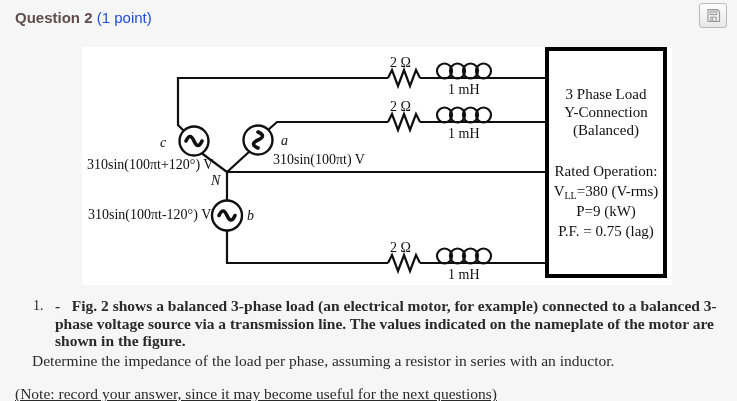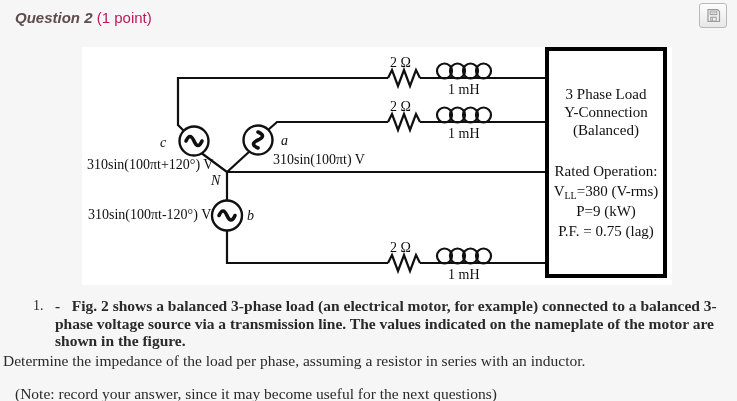--- a/index.html
+++ b/index.html
@@ -7,22 +7,22 @@
     width:737px;height:401px;
     background:#f6f6f6;
     position:relative;
     overflow:hidden;
     font-family:"Liberation Sans", sans-serif;
   }
   .q-header{
     position:absolute;left:15px;top:9px;
     font-size:15px;color:#604c4c;
   }
-  .q-title{font-weight:bold;color:#604c4c;font-style:italic;}
-  .q-points{font-weight:normal;color:#be185d;}
+  .q-title{font-weight:bold;color:#604c4c;}
+  .q-points{font-weight:normal;color:#1d4ed8;}
   .icon-btn{
     position:absolute;left:699px;top:3px;
     width:26px;height:23px;
     border:1px solid #b9b9b9;border-radius:3px;
     background:linear-gradient(#fdfdfd,#e7e7e7);
     display:flex;align-items:center;justify-content:center;
     cursor:pointer;
   }
   .figure{
     position:absolute;left:82px;top:47px;
@@ -30,22 +30,22 @@
     background:#ffffff;
   }
   .qtext{
     position:absolute;left:0;top:297px;width:737px;
     font-family:"Liberation Serif", serif;
     font-size:15.5px;line-height:17.5px;color:#2a2a2a;
   }
   .list-row{display:flex;padding-left:33px;}
   .list-marker{width:22px;flex:0 0 22px;font-size:14px;}
   .item-text{width:666px;font-weight:bold;}
-  .prompt-line{padding-left:3px;margin-top:2px;}
-  .note-line{padding-left:15px;margin-top:16px;}
+  .prompt-line{padding-left:32px;margin-top:2px;}
+  .note-line{padding-left:15px;margin-top:16px;text-decoration:underline;}
   svg text{font-family:"Liberation Serif", serif;fill:#101010;}
   .fig-label{font-size:14px;}
   .fig-label-i{font-size:14px;font-style:italic;}
   .box-label{font-size:15px;text-anchor:middle;}
 </style>
 </head>
 <body>
 
 <div class="q-header">
   <span class="q-title">Question 2</span>

